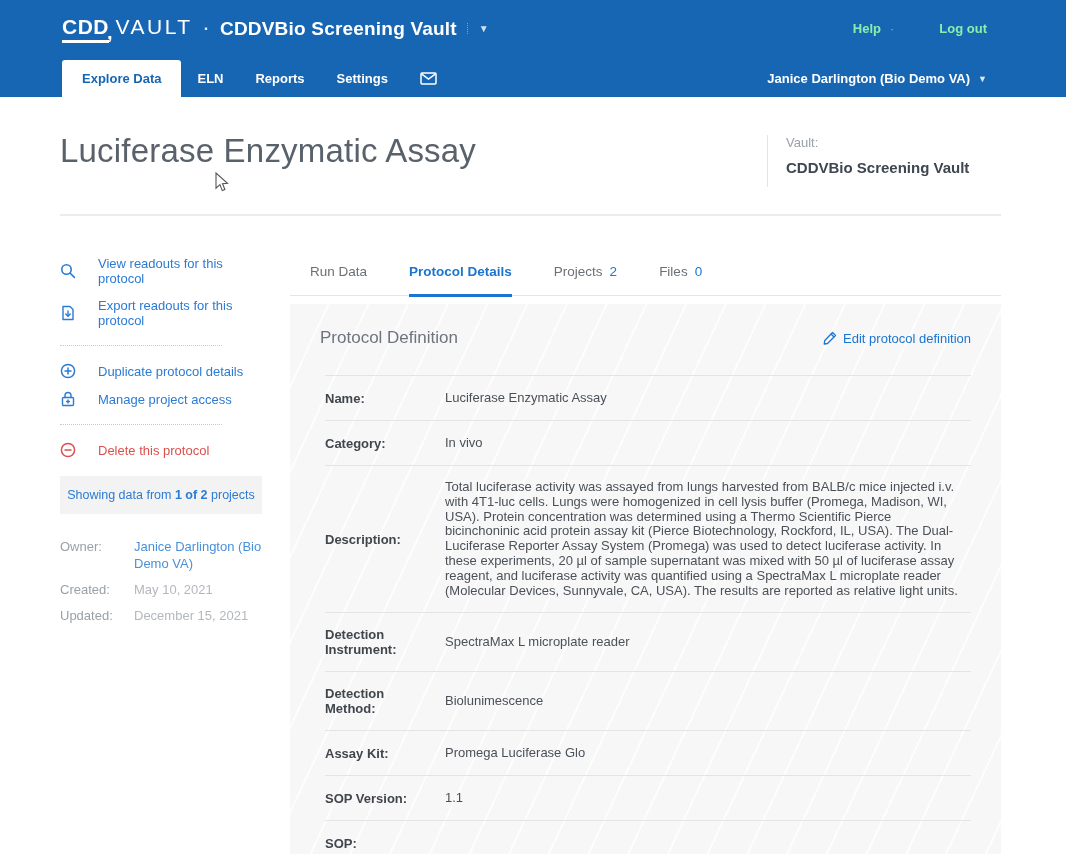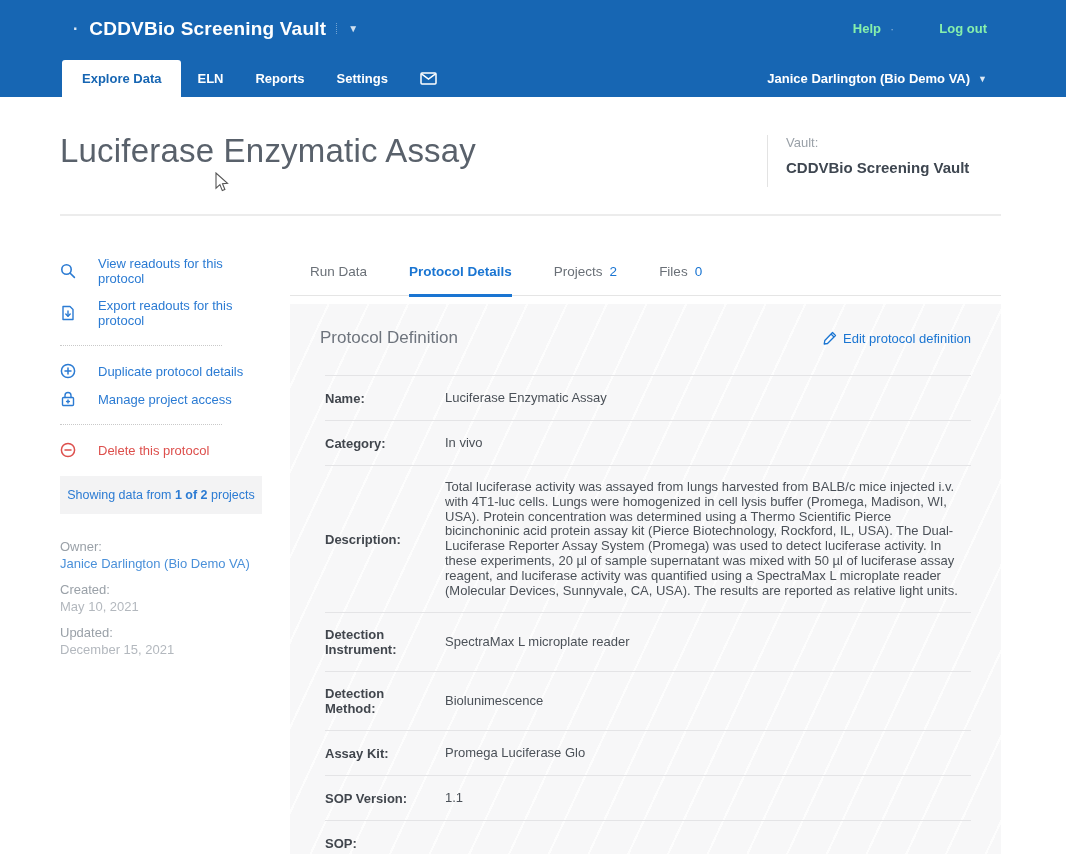--- a/index.html
+++ b/index.html
@@ -46,21 +46,21 @@
 
   .action { display:flex; align-items:center; gap:22px; color:#2b7bd3; font-size:13px; margin-bottom:12px; cursor:pointer; }
   .action svg { width:16px; height:16px; flex-shrink:0; }
   .action.danger { color:#dd4f4c; }
   .dotted-divider { border:none; border-top:1px dotted #c9c9c9; margin:17px 0 17px 0; width:162px; }
 
   .showing-box { background:#f3f3f4; margin-top:18px; padding:12px 4px; text-align:center; font-size:12.5px; color:#2b7bd3; cursor:pointer; }
   .showing-box b { font-weight:bold; }
 
   .meta { margin-top:24px; font-size:13px; }
-  .meta-row { display:flex; margin-bottom:9px; line-height:17px;flex-direction:column; }
+  .meta-row { display:flex; margin-bottom:9px; line-height:17px; }
   .meta-label { width:74px; flex-shrink:0; color:#9aa1a8; }
   .meta-value { color:#b3b8be; }
   .meta-value.link { color:#4a90d9; cursor:pointer; }
 
   
   .tabs { display:flex; border-bottom:1px solid #e5e5e5; padding-left:20px; }
   .tab { font-size:13.5px; color:#6a7077; padding:8px 0 15px; margin-right:42px; display:flex; gap:7px; border-bottom:3px solid transparent; margin-bottom:-2px; cursor:pointer; }
   .tab.active { color:#1a75d2; font-weight:bold; border-bottom-color:#1a75d2; }
   .tab .count { color:#1a75d2; }
   .tab .count:empty { display:none; }
@@ -85,20 +85,25 @@
   .field-value { color:#4b5158; line-height:14.8px; max-width:522px; }
 
   
   .cursor { position:absolute; left:214px; top:172px; width:15px; height:21px; pointer-events:none; }
 </style>
 </head>
 <body>
 
 <div class="topbar">
   <div class="row1">
+    <div class="logo">
+      <span class="logo-cdd">CDD</span>
+        <span class="logo-comma">,</span>
+      <span class="logo-vault">VAULT</span>
+    </div>
     <span class="logo-sep">·</span>
     <span class="vault-title">CDDVBio Screening Vault</span>
     <span class="vault-caret">▼</span>
     <div class="top-links">
       <a>Help</a>
       <span class="dot">·</span>
       <a>Log out</a>
     </div>
   </div>
   <div class="row2">

